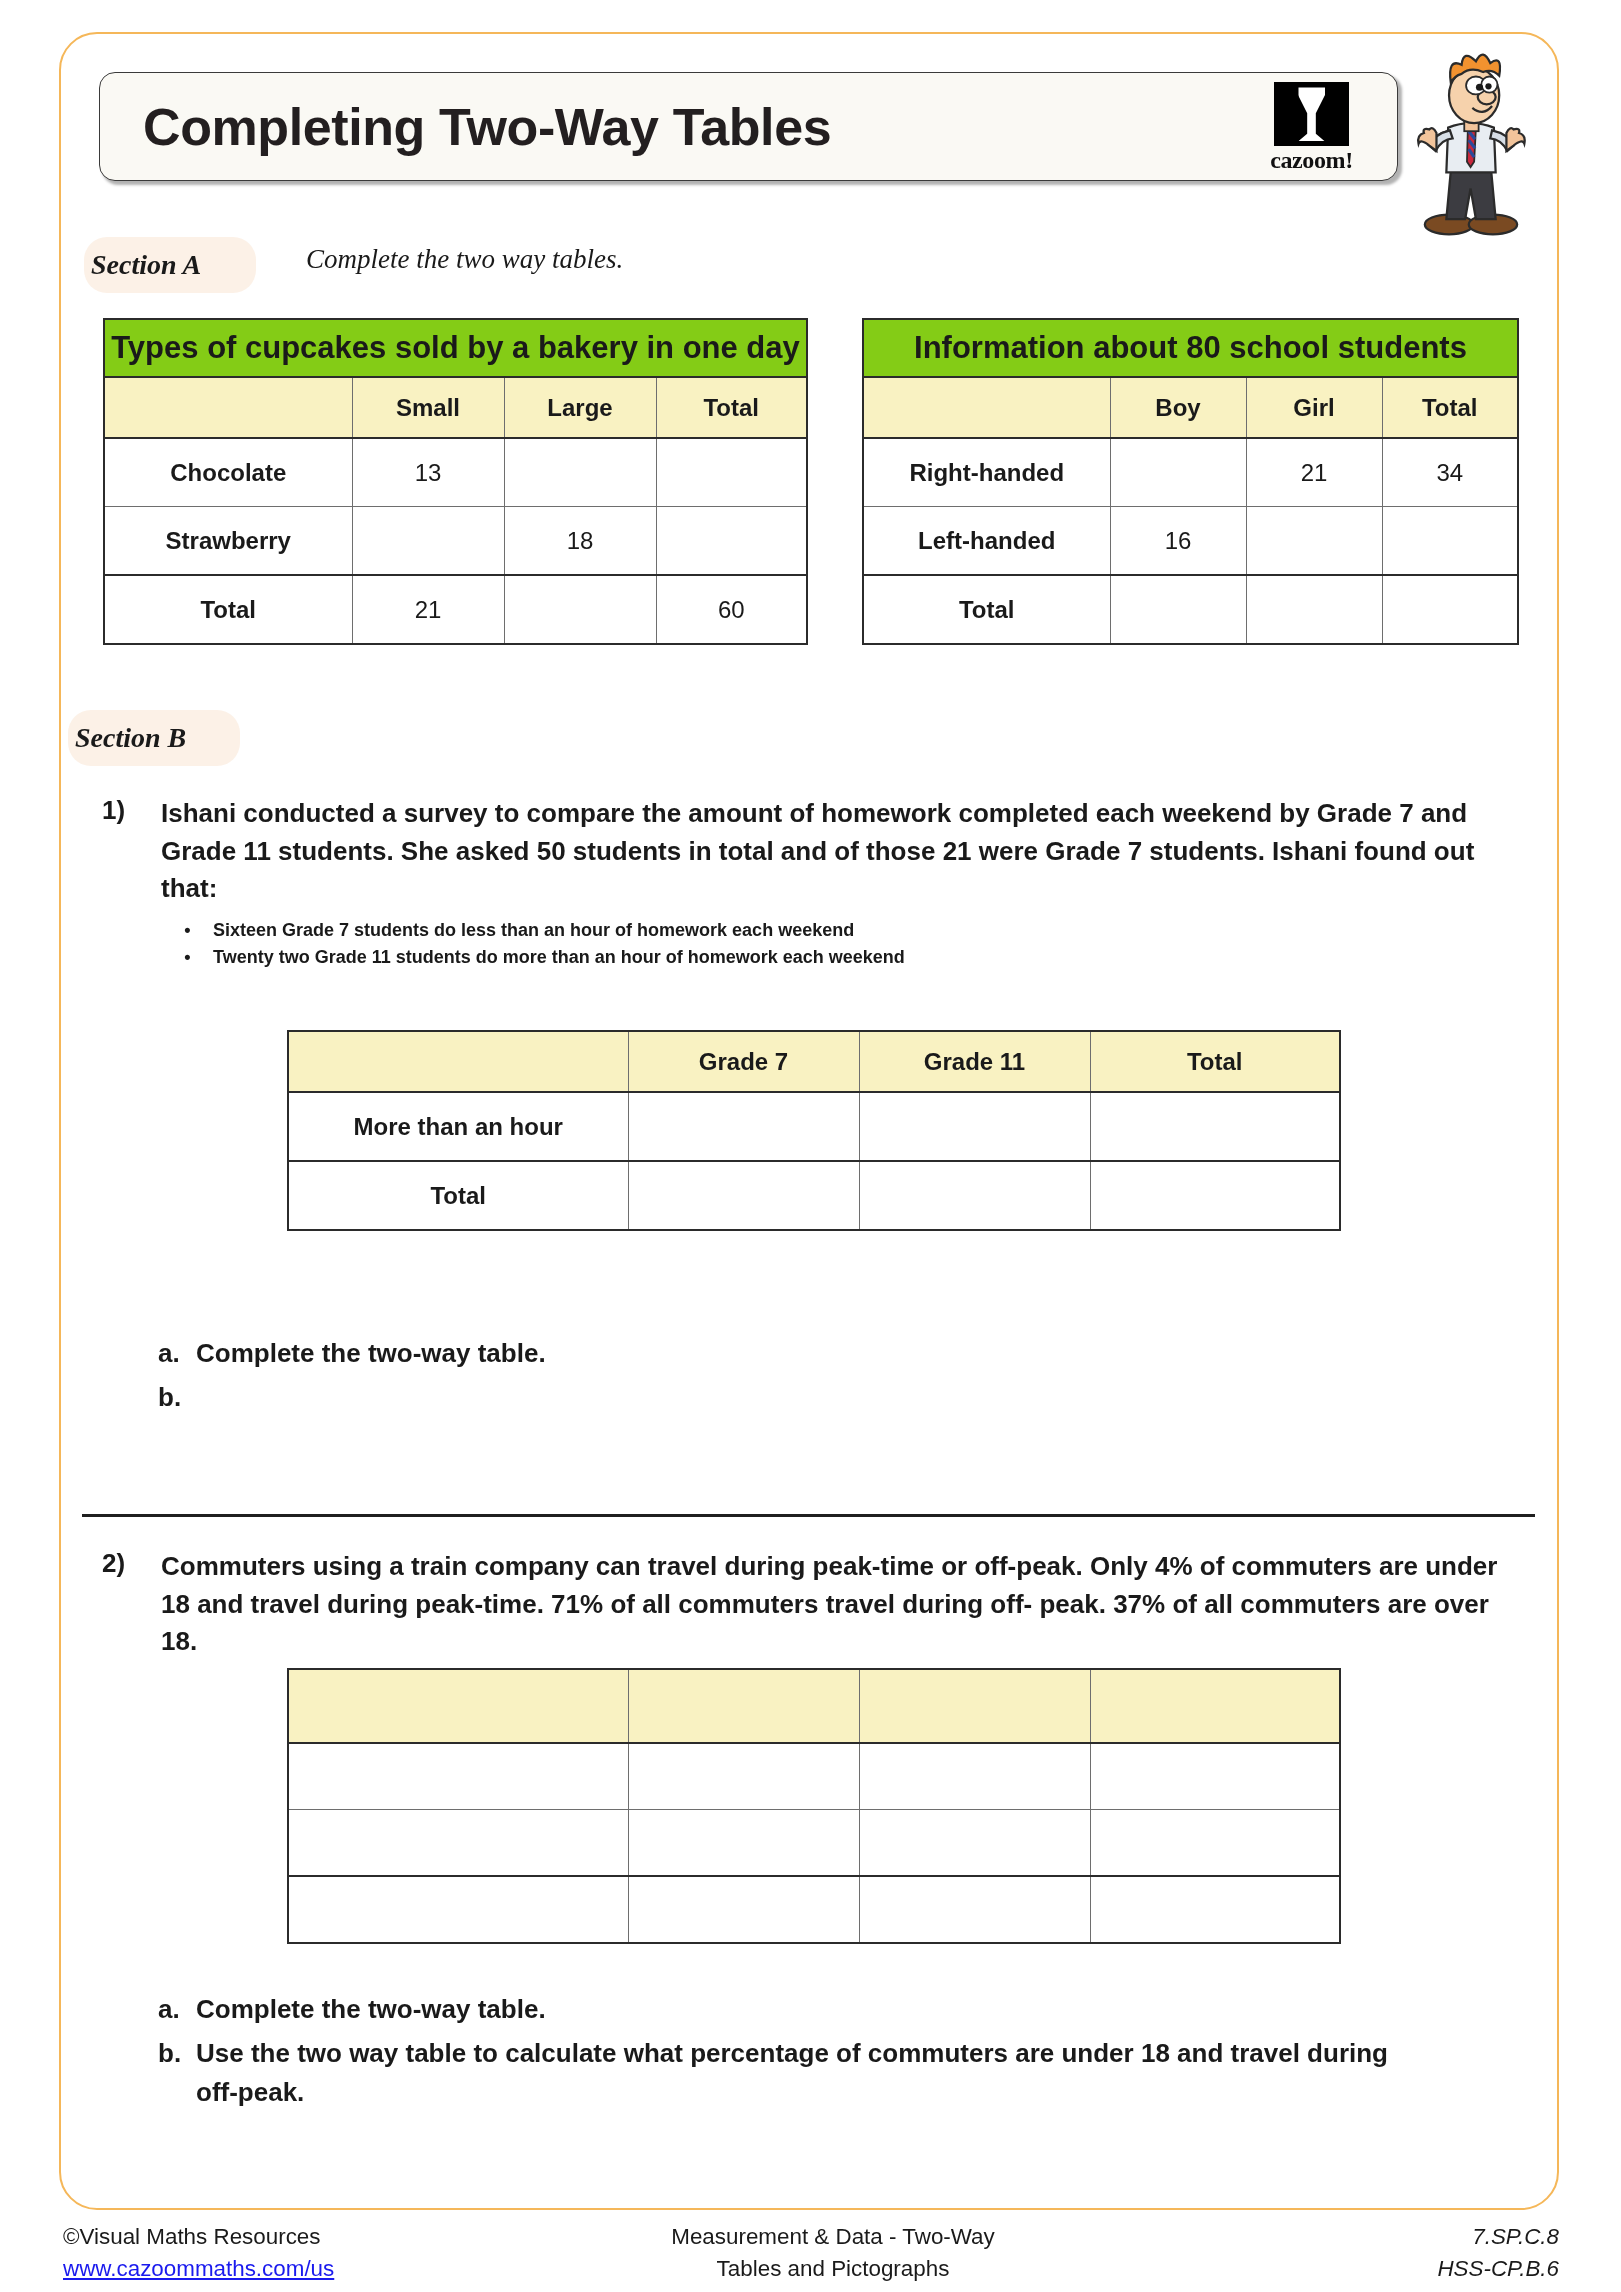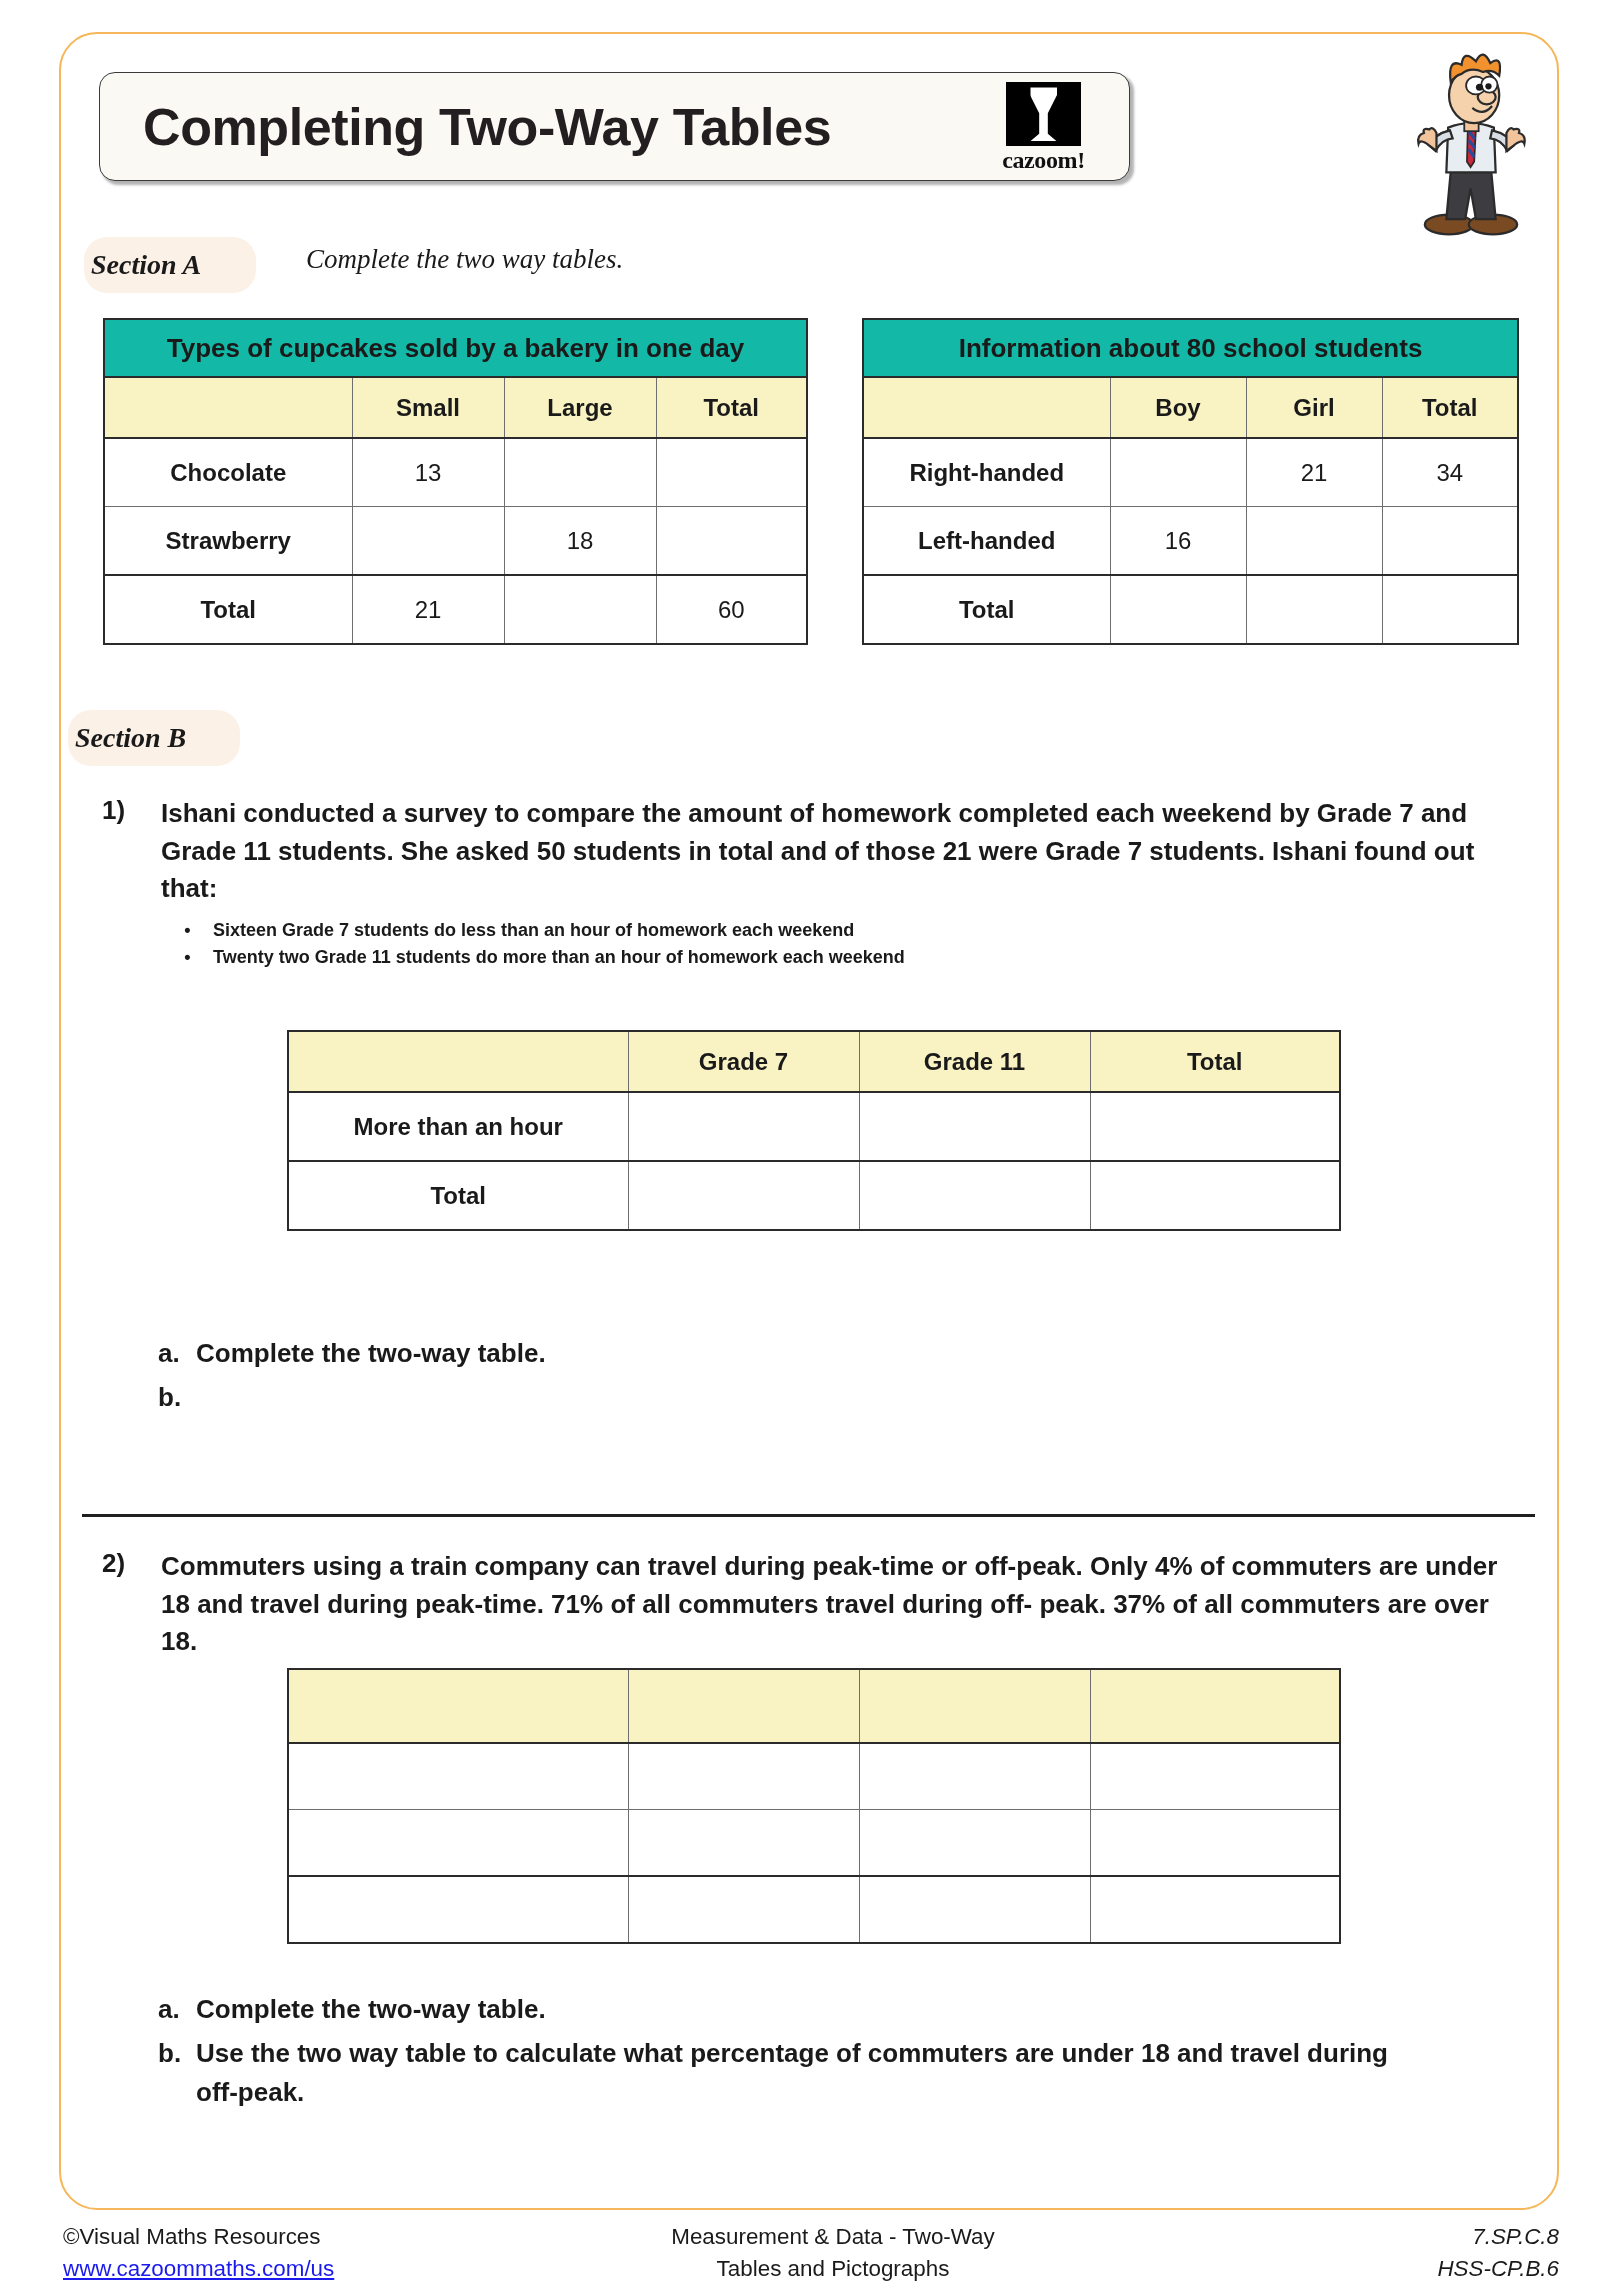--- a/index.html
+++ b/index.html
@@ -27,21 +27,21 @@
     border-radius: 38px;
     box-sizing: border-box;
     pointer-events: none;
   }
 
   
   .title-box {
     position: absolute;
     left: 99px;
     top: 72px;
-    width: 1031px;
+    width: 1299px;
     height: 109px;
     background: #FAF9F4;
     border: 1.8px solid #3A3A3A;
     border-radius: 16px;
     box-shadow: 3.6px 3.6px 2.7px rgba(0,0,0,0.30);
     box-sizing: border-box;
     display: flex;
     align-items: center;
   }
   .worksheet-title {
@@ -134,23 +134,23 @@
     color: #1A1A1A;
   }
   table.tw td {
     border: 0.9px solid #6E6E6E;
     text-align: center;
     vertical-align: middle;
     background: #ffffff;
     padding: 0;
   }
   table.tw td.title-cell {
-    background: #14b8a6;
-    font-weight: bold;
-    font-size: 26px;
+    background: #84cc16;
+    font-weight: bold;
+    font-size: 31px;
     border: 2.7px solid #2B2B2B;
     height: 56px;
   }
   table.tw td.head-cell {
     background: #F9F2C2;
     font-weight: bold;
     border-top: 2.7px solid #2B2B2B;
     border-bottom: 2.7px solid #2B2B2B;
     height: 59px;
   }

